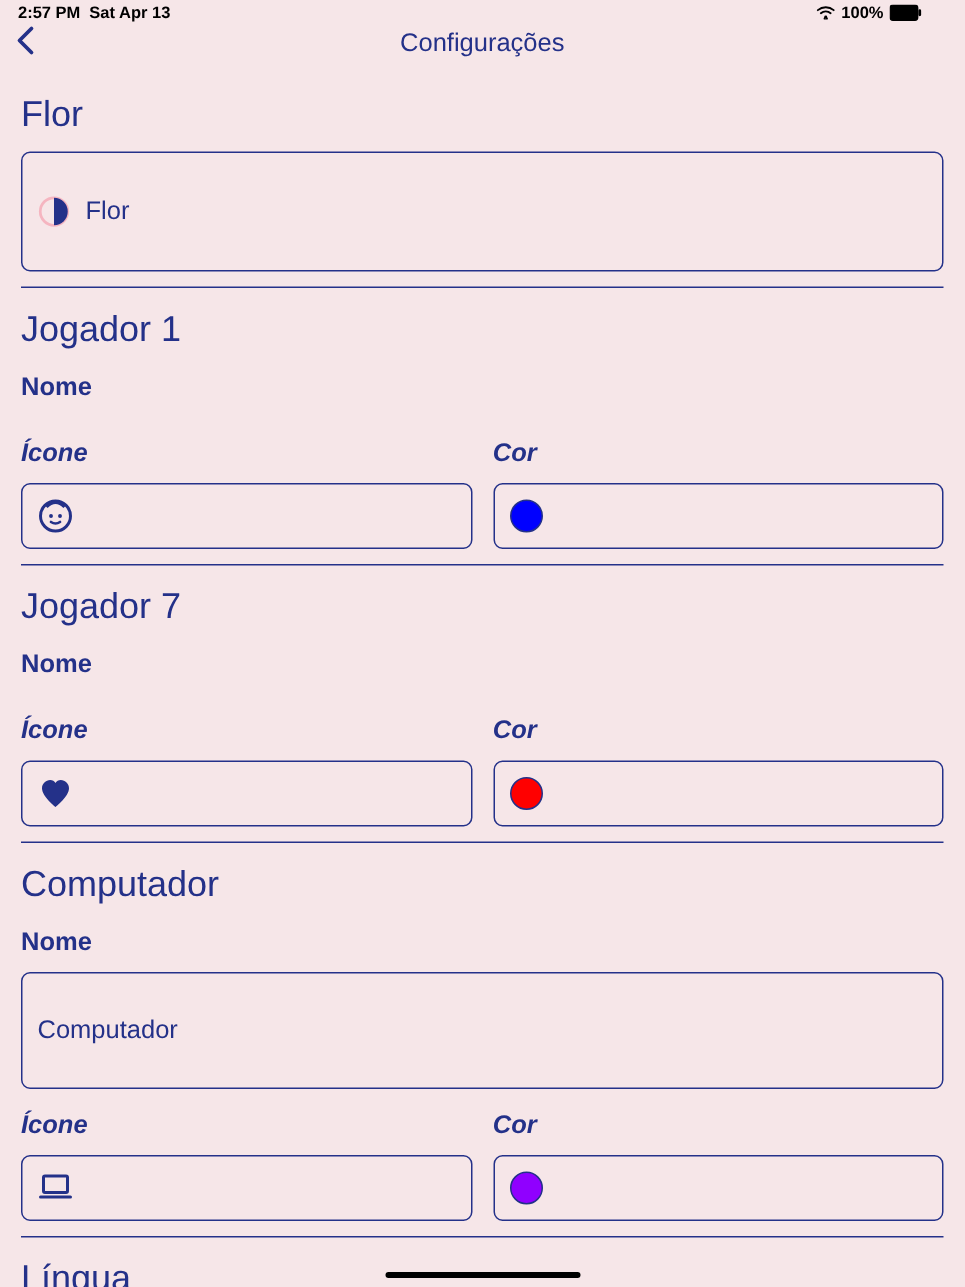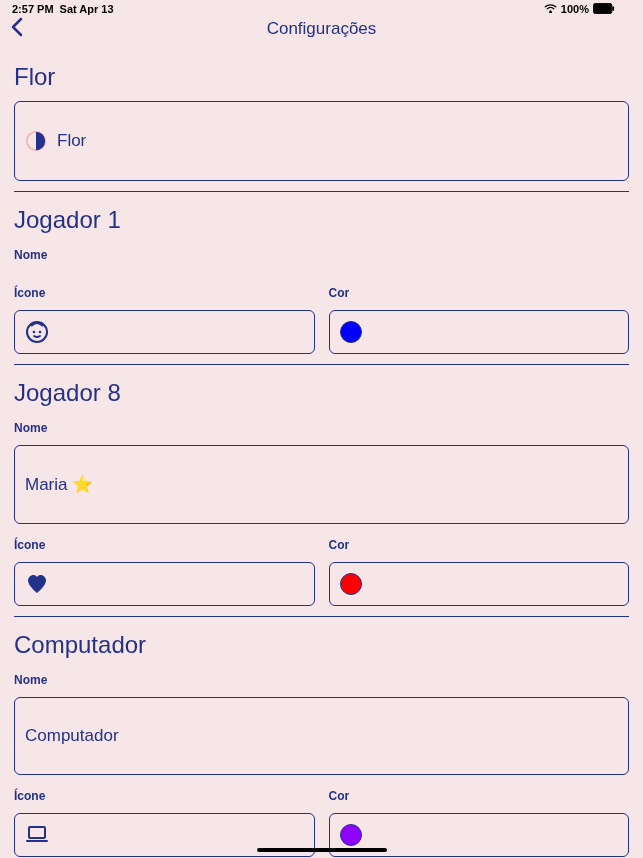--- a/index.html
+++ b/index.html
@@ -65,21 +65,21 @@
       padding: 0 14px;
     }
     .section-title {
       font-size: 24px;
       font-weight: 400;
       color: #243189;
       margin-top: 14px;
       margin-bottom: 10px;
     }
     .field-label {
-      font-size: 12px;
+      font-size: 17px;
       font-weight: 600;
       color: #243189;
       margin-top: 14px;
       margin-bottom: 10px;
     }
     .input-box {
       border: 1px solid #243189;
       border-radius: 6px;
       background: transparent;
       padding: 28px 10px;
@@ -94,20 +94,21 @@
       min-height: 44px;
     }
     .divider {
       border: none;
       border-top: 1px solid #243189;
       margin-top: 10px;
     }
     .two-col {
       display: flex;
       gap: 14px;
+      font-style: italic;
     }
     .col {
       flex: 1;
     }
     .theme-icon {
       width: 22px;
       height: 22px;
     }
     .color-circle {
       width: 22px;
@@ -189,25 +190,22 @@
     </div>
     <div class="col">
       <div class="field-label">Cor</div>
       <div class="input-box icon-only">
         <div class="color-circle" style="background:#0000ff"></div>
       </div>
     </div>
   </div>
   <hr class="divider">
 
-  <div class="section-title">Jogador 8</div>
+  <div class="section-title">Jogador 7</div>
   <div class="field-label">Nome</div>
-  <div class="input-box">
-    <span>Maria ⭐</span>
-  </div>
   <div class="two-col">
     <div class="col">
       <div class="field-label">Ícone</div>
       <div class="input-box icon-only">
         <svg class="icon-svg" viewBox="0 0 24 24">
           <path d="M12 21 C12 21 3 14 3 8.5 C3 5.5 5.5 3 8.5 3 C10 3 11.3 3.8 12 5 C12.7 3.8 14 3 15.5 3 C18.5 3 21 5.5 21 8.5 C21 14 12 21 12 21 Z" fill="#243189"></path>
         </svg>
       </div>
     </div>
     <div class="col">

